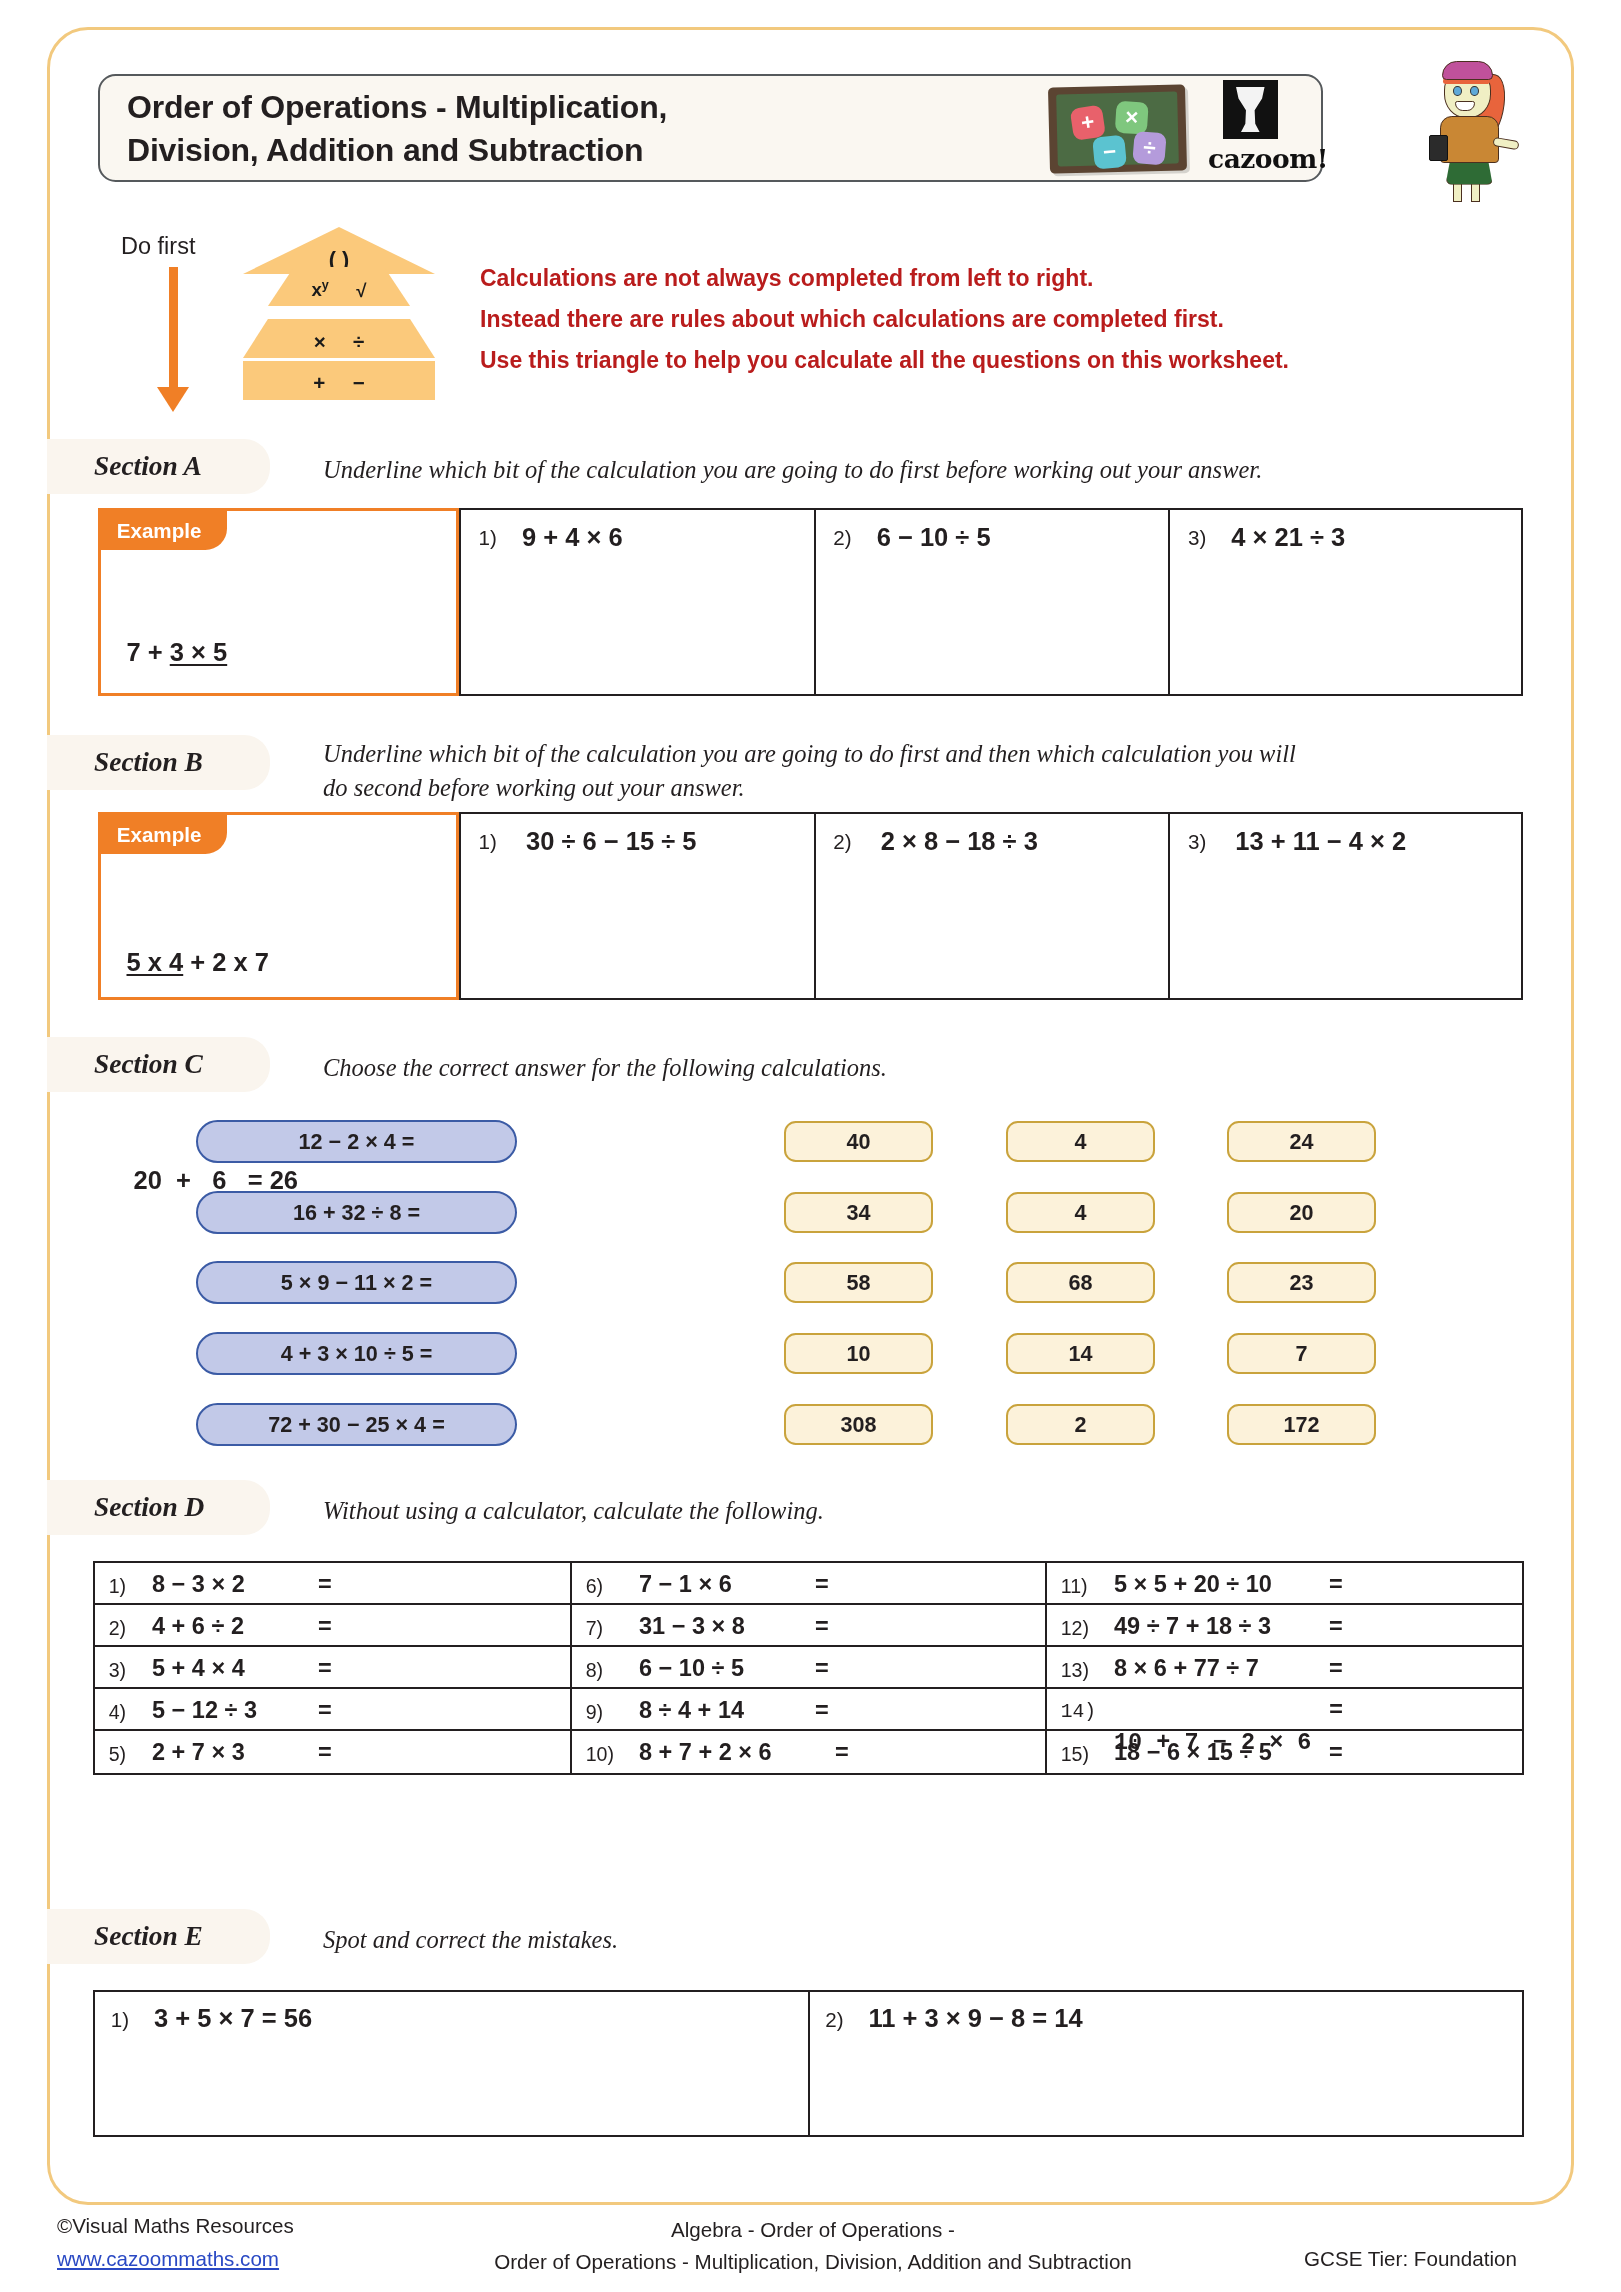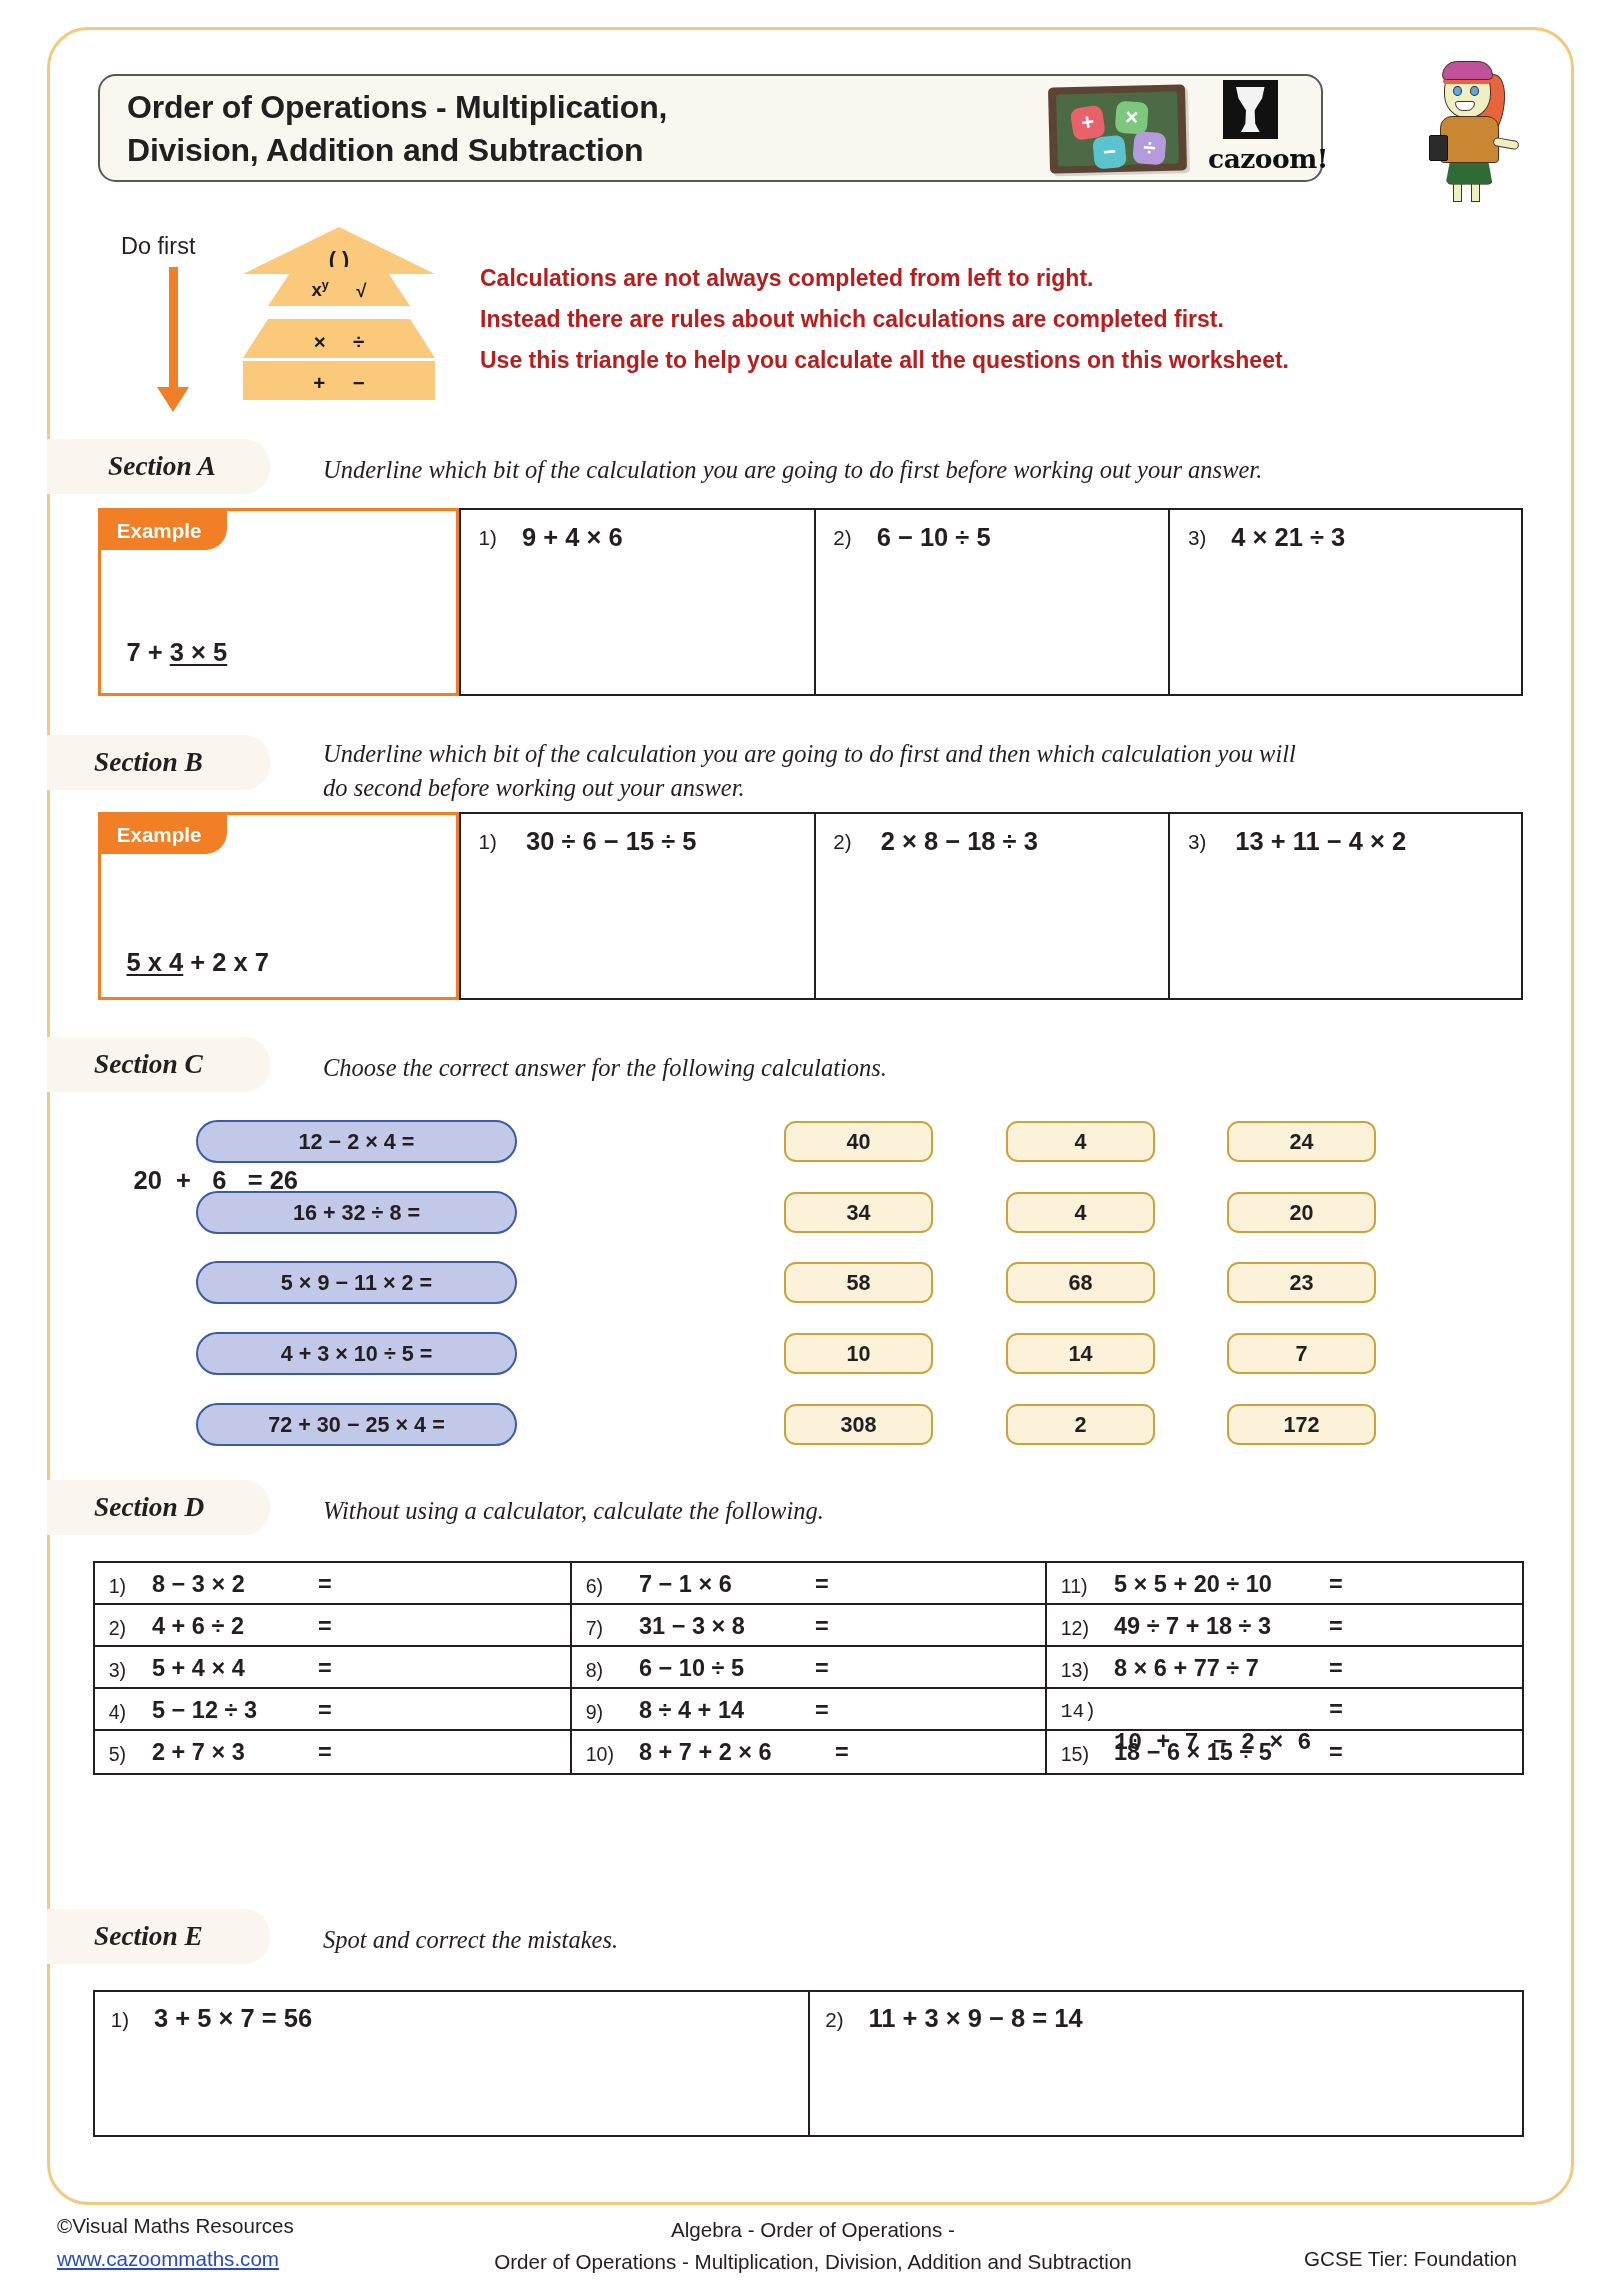--- a/index.html
+++ b/index.html
@@ -309,21 +309,21 @@
       </div>
     </div>
   </div>
 
   <div class="intro-lines">
     <div>Calculations are not always completed from left to right.</div>
     <div>Instead there are rules about which calculations are completed first.</div>
     <div>Use this triangle to help you calculate all the questions on this worksheet.</div>
   </div>
 
-  <div class="sec-tag" style="left:47px; top:439px;padding-left:14px;">
+  <div class="sec-tag" style="left:47px; top:439px;">
     <span>Section A</span>
   </div>
   <div class="sec-desc" style="left:323px; top:453px; width:1206px;">Underline which bit of the calculation you are going to do first before working out your answer.</div>
 
   <div class="example-box" style="left:98px; top:508px; width:361px; height:188px;">
     <div class="example-tab">Example</div>
     <div class="example-lines" style="top:51px;">
       <div>7 + <span class="u">3 × 5</span></div>
       <div>7 +  15  = 22</div>
     </div>

